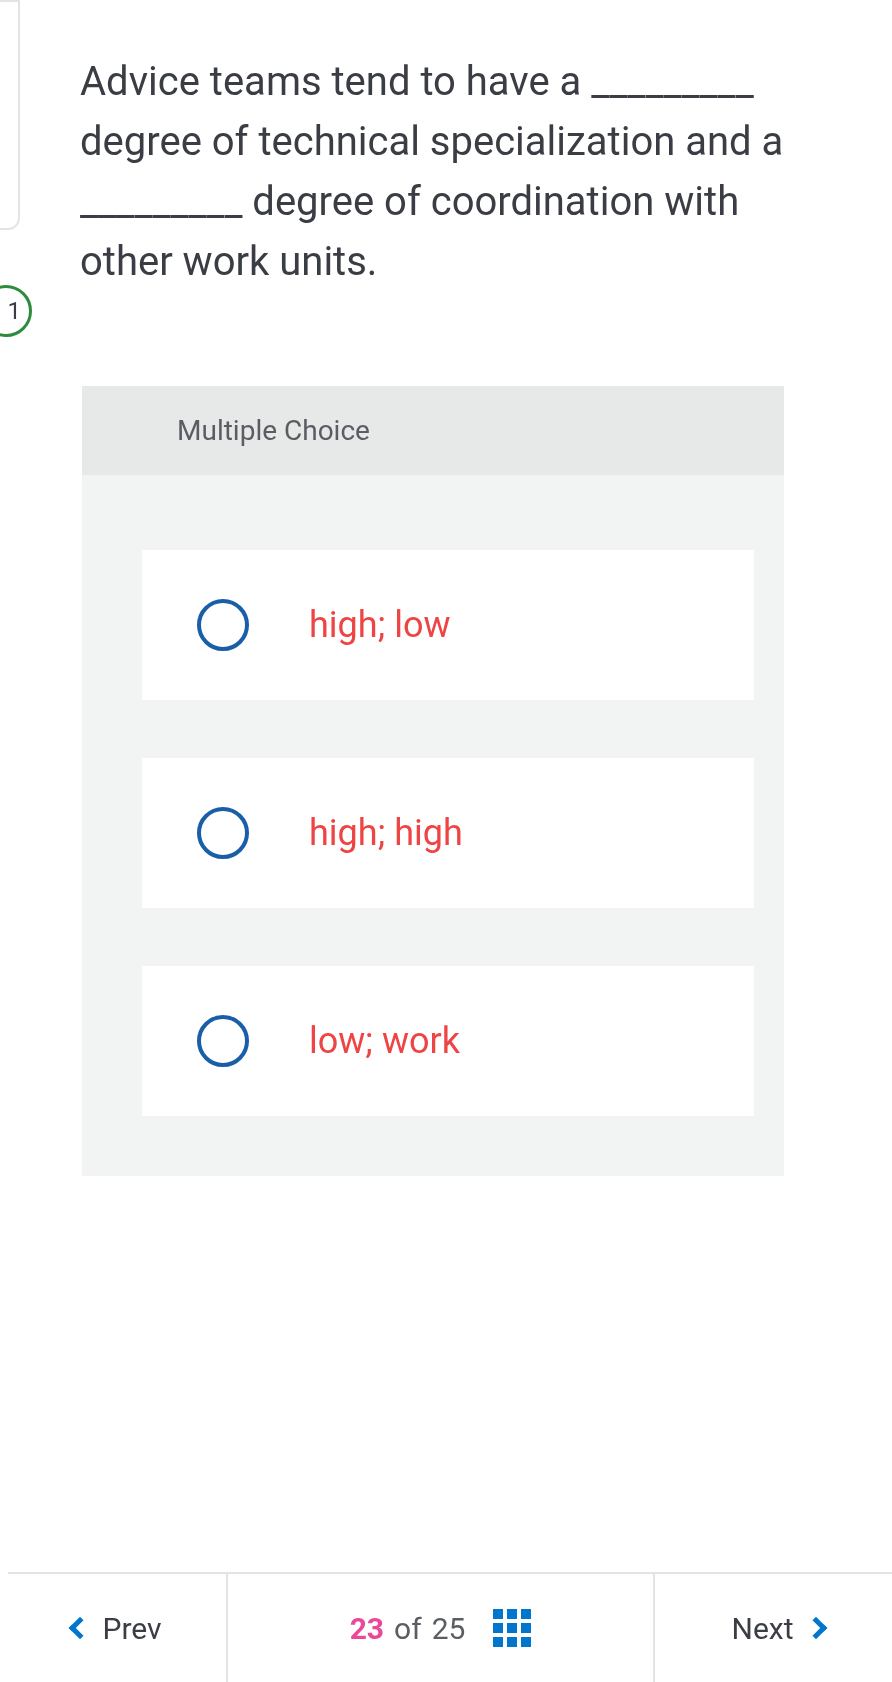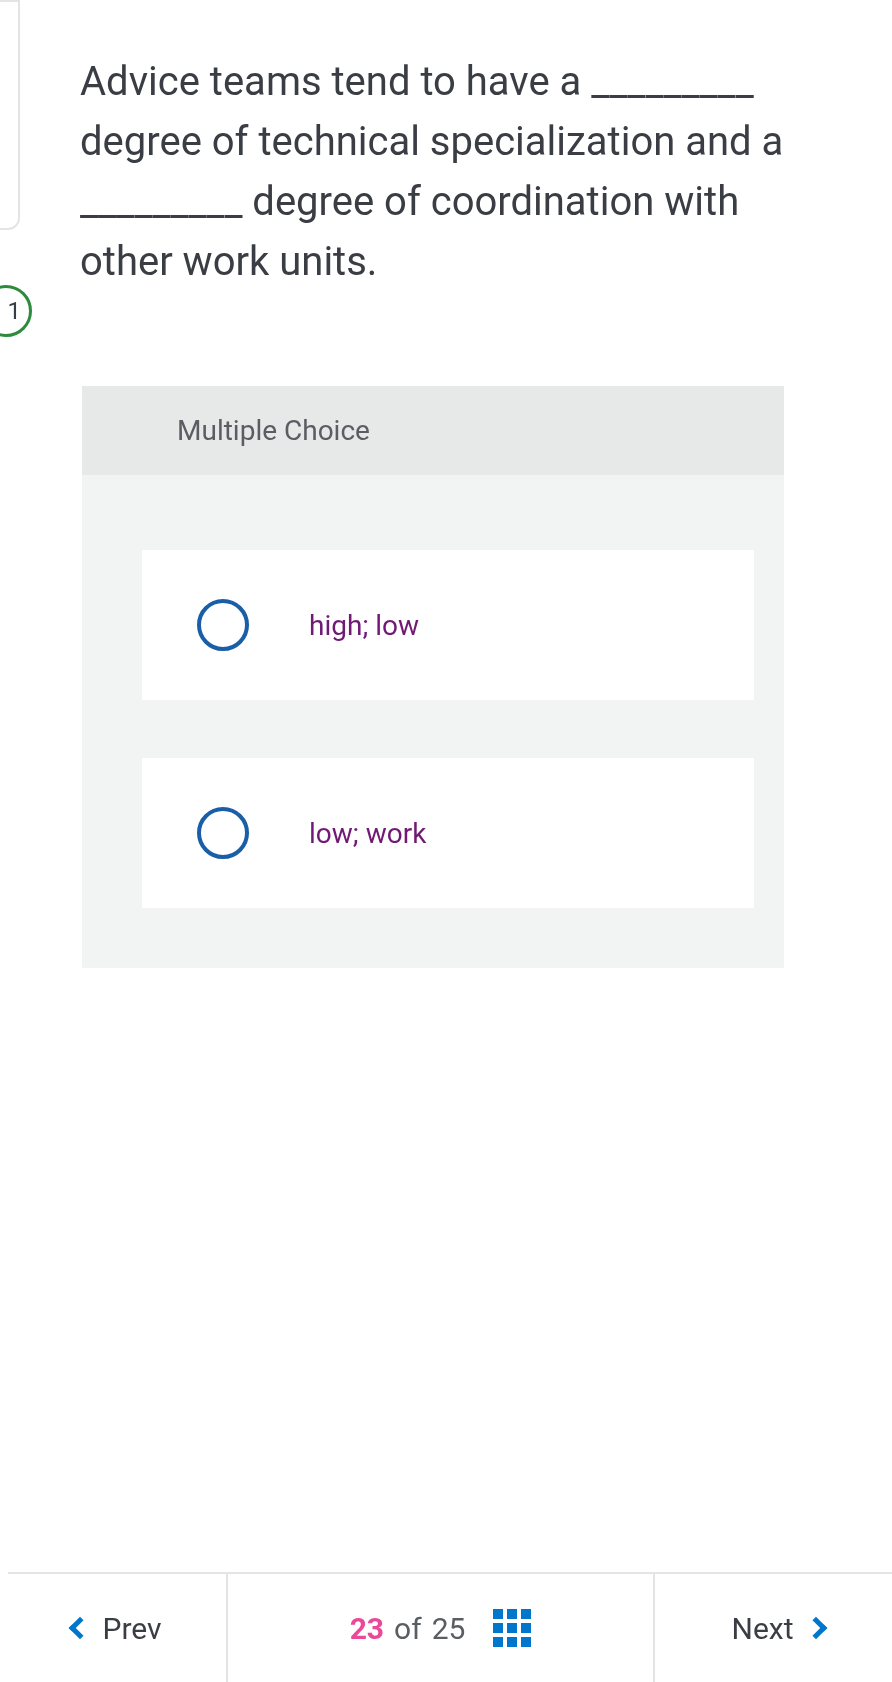--- a/index.html
+++ b/index.html
@@ -79,22 +79,22 @@
   .radio {
     width: 52px;
     height: 52px;
     border: 4px solid #1a5ea8;
     border-radius: 50%;
     flex-shrink: 0;
     background: #fff;
   }
   .option-label {
     margin-left: 60px;
-    font-size: 28px;
-    color: #701a75;
+    font-size: 36px;
+    color: #ef4444;
   }
   .bottom-nav {
     position: absolute;
     left: 8px;
     bottom: 0;
     width: 892px;
     height: 110px;
     border-top: 2px solid #e4e4e4;
     display: flex;
     align-items: stretch;
@@ -157,20 +157,24 @@
 <div class="answer-container">
   <div class="mc-header">Multiple Choice</div>
   <div class="options-wrap">
 
     <div class="option">
       <div class="radio"></div>
       <div class="option-label">high; low</div>
     </div>
 
 
+    <div class="option">
+      <div class="radio"></div>
+      <div class="option-label">high; high</div>
+    </div>
 
     <div class="option">
       <div class="radio"></div>
       <div class="option-label">low; work</div>
     </div>
 
   </div>
 </div>
 
 <div class="bottom-nav">

